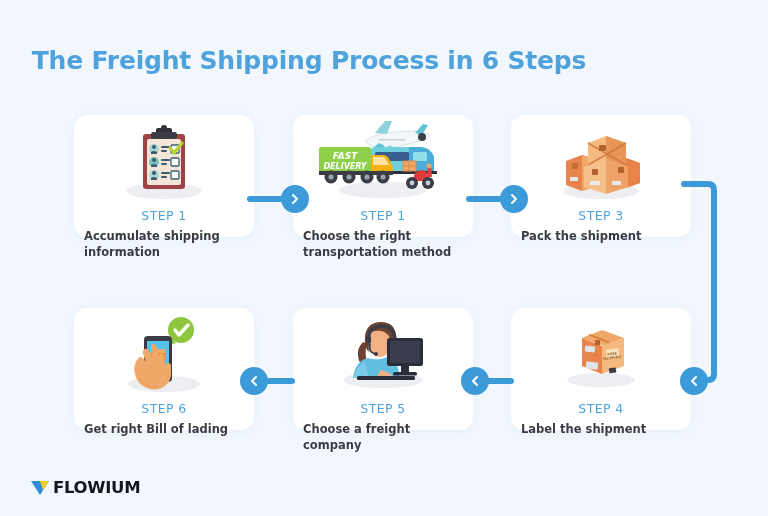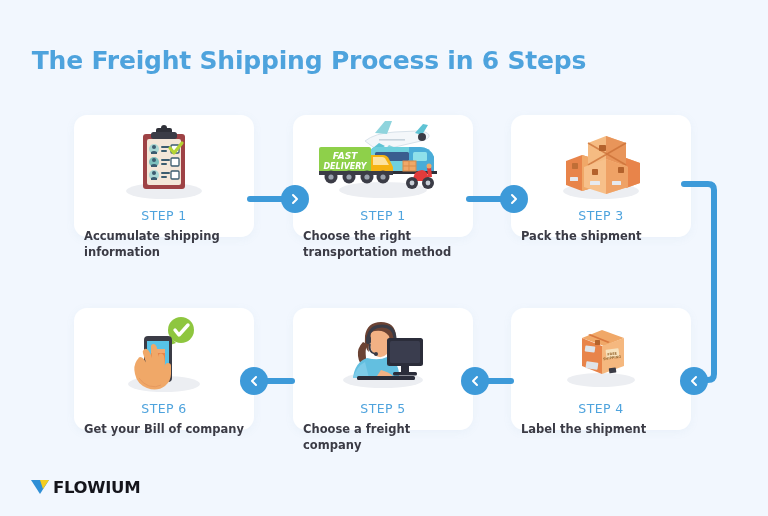--- a/index.html
+++ b/index.html
@@ -102,20 +102,21 @@
     width: 60px;
     height: 215px;
   }
 
   
   .logo {
     position: absolute;
     left: 30px;
     top: 478px;
     display: flex;
+    align-items: center;
     gap: 3px;
   }
   .logo-text {
     font-size: 16.5px;
     font-weight: bold;
     color: #15151c;
     letter-spacing: -0.3px;
   }
 </style>
 </head>
@@ -263,21 +264,21 @@
       <rect x="42" y="33" width="14" height="14" fill="#e8844a"></rect>
       <path d="M42 33 h14 v4 h-14z" fill="#f2a96f"></path>
       <rect x="47" y="41" width="4" height="4" fill="#b4622c"></rect>
       <circle cx="49" cy="62" r="2" fill="#6b6d78"></circle>
 
       <path d="M28 44 q-4 6 -2 14 q2 10 12 14 q10 4 18 -2 q6 -5 6 -12 v-8 q0 -3 -3 -3 q-3 0 -3 3 v4 q0 -10 -1 -14 q-1 -3 -3.5 -2.5 q-2.5 0.5 -2 4 q-1 -8 -2 -11 q-1 -3 -3.5 -2.5 q-2.5 0.6 -2 4 l1 10 q-2 -6 -4 -8 q-2 -2 -4 -0.5 q-2 1.5 -1 4 l3 9 q-2 -4 -4 -5 q-3 -1.5 -4 1.5 z" fill="#f0a868"></path>
       <path d="M30 62 q4 6 10 8 q7 2 12 -1" fill="none" stroke="#e0905a" stroke-width="1" opacity="0.6"></path>
     </svg>
   </div>
   <div class="step-label">STEP 6</div>
-  <div class="step-desc">Get your Bill of company</div>
+  <div class="step-desc">Get right Bill of lading</div>
 </div>
 
 <div class="card r2 c2">
   <div class="art">
     <svg width="120" height="80" viewBox="0 0 120 80">
       <ellipse cx="60" cy="64" rx="40" ry="8" fill="#eceef2"></ellipse>
 
       <path d="M42 20 q2 -14 16 -14 q14 0 15 14 q1 8 -2 12 l-4 -2 l-2 -10 l-18 4 q-2 8 -1 12 q-5 -4 -4 -16 z" fill="#6b4233"></path>
 
       <path d="M40 26 q-6 6 -5 14 q1 8 6 10 q3 -2 2 -8 q-1 -8 1 -14 z" fill="#6b4233"></path>

